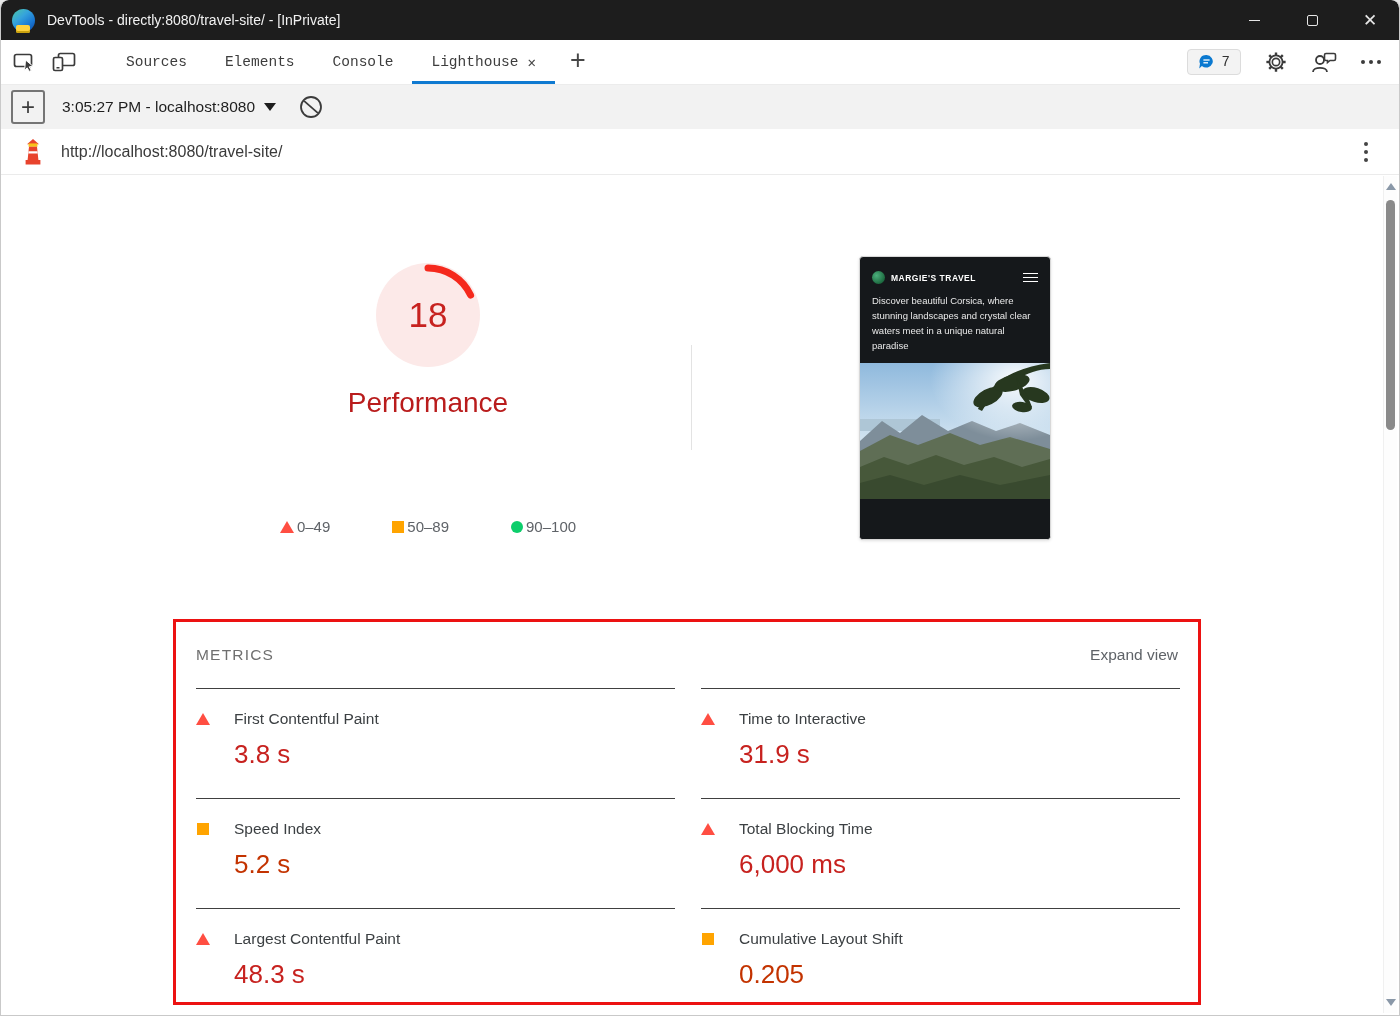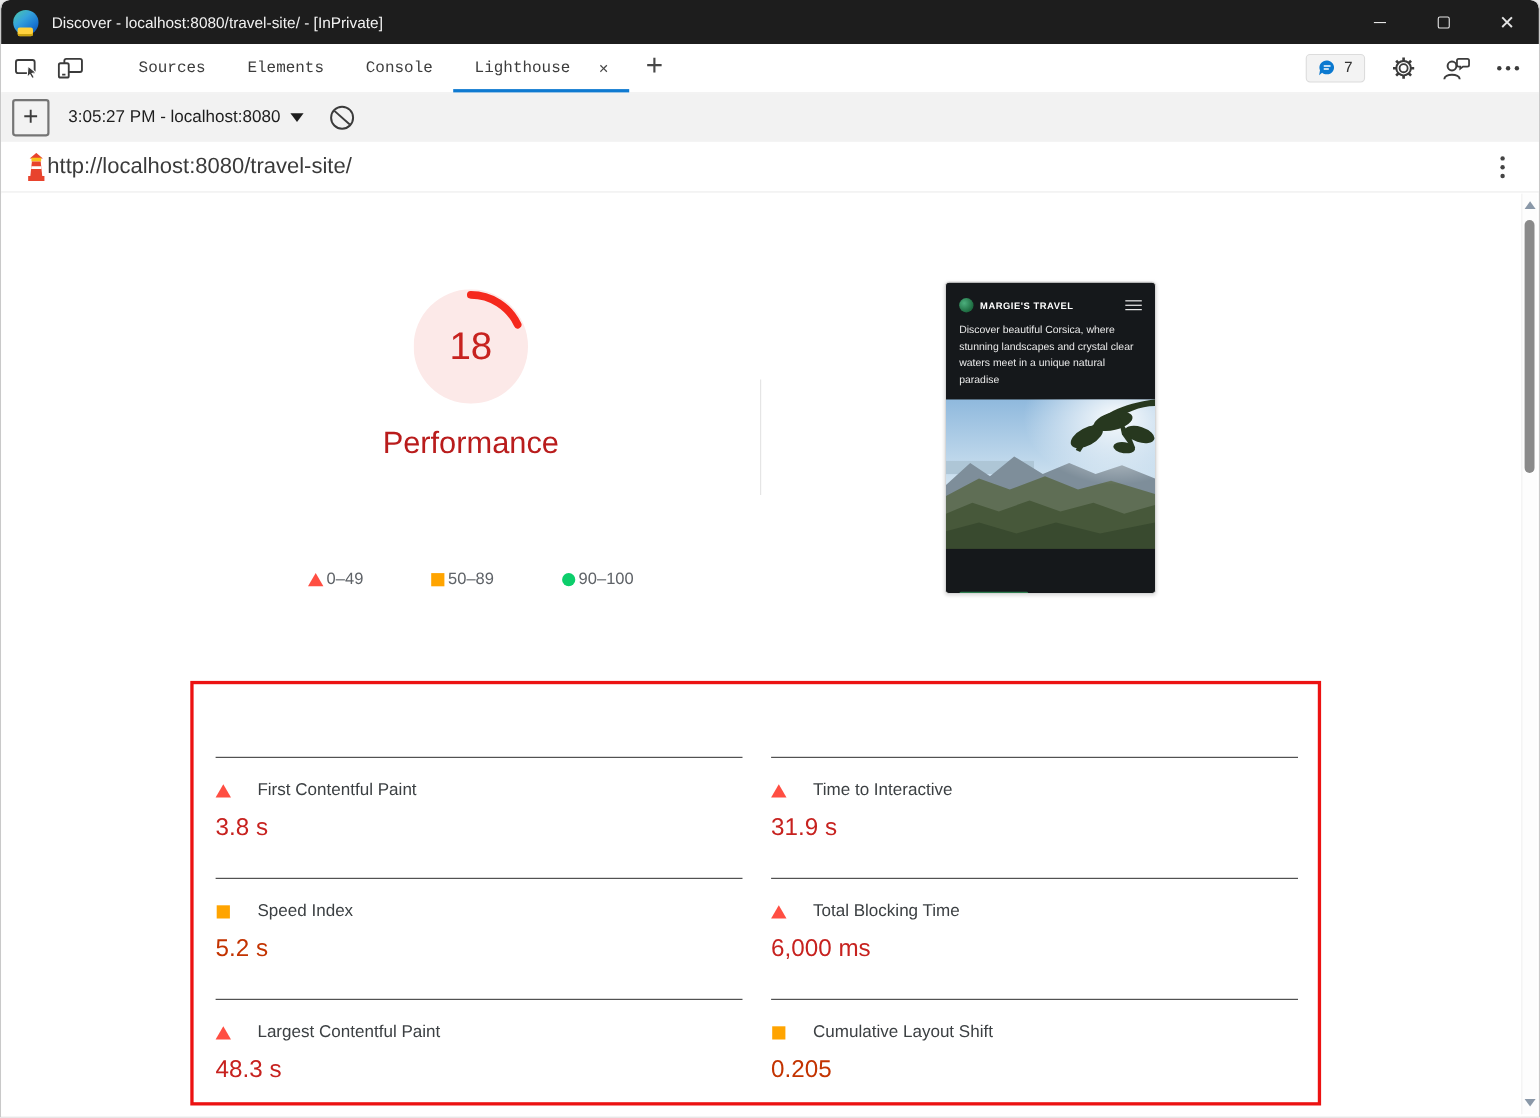--- a/index.html
+++ b/index.html
@@ -21,21 +21,21 @@
   .glyph-min { width:11px; height:0; border-top:1.6px solid #e6e6e6; }
   .glyph-max { width:11px; height:11px; border:1.6px solid #e6e6e6; border-radius:2px; }
   .glyph-close { font-size:17px; line-height:1; font-weight:300; }
 
   
   .tabbar { position:absolute; top:40px; left:0; right:0; height:45px; background:#fff;
             display:flex; align-items:center; border-bottom:1px solid #ececec;font-family:Liberation Mono, monospace; }
   .tool-icon { width:30px; height:30px; display:flex; align-items:center; justify-content:center; margin-left:9px; }
   .tabs { display:flex; align-items:stretch; height:100%; margin-left:28px; }
   .tab { display:flex; align-items:center; padding:0 19px; font-size:14.5px; color:#3d3d3d; position:relative; }
-  .tab.active { border-bottom:3px solid #0f7ad1; padding-top:3px; gap:26px; }
+  .tab.active { border-bottom:3px solid #0f7ad1; padding-top:3px; gap:9px; }
   .tab-close { font-size:14px; color:#474747; }
   .newtab-btn { display:flex; align-items:center; justify-content:center; width:34px; height:100%;
                 font-size:27px; font-weight:300; color:#474747; margin-left:6px; }
   .tabbar-right { margin-left:auto; display:flex; align-items:center; gap:24px; padding-right:18px; }
   .issues-badge { display:flex; align-items:center; gap:7px; background:#f3f3f3; border:1px solid #dcdcdc;
                   border-radius:4px; padding:4px 10px; }
   .issues-count { font-size:14px; color:#333; }
   .more-dots { display:flex; gap:4px; }
   .more-dots i { width:4px; height:4px; border-radius:50%; background:#3b3b3b; }
 
@@ -46,21 +46,21 @@
               display:flex; align-items:center; justify-content:center; font-size:24px; font-weight:300; color:#3c3c3c; }
   .report-selector { display:flex; align-items:center; gap:9px; margin-left:17px; font-size:15.5px; color:#1e1e1e; }
   .caret-down { width:0; height:0; border-left:6px solid transparent; border-right:6px solid transparent;
                 border-top:8px solid #1e1e1e; }
   .clear-btn { margin-left:22px; display:flex; align-items:center; }
 
   
   .url-row { position:absolute; top:129px; left:0; right:0; height:46px; background:#fff;
              display:flex; align-items:center; border-bottom:1px solid #ebebeb; }
   .lh-logo { margin-left:22px; }
-  .url-text { font-size:20px; color:#3a3a3a; }
+  .url-text { margin-left:18px; font-size:16px; color:#3a3a3a; }
   .kebab { margin-left:auto; margin-right:31px; display:flex; flex-direction:column; gap:4px; }
   .kebab i { width:4px; height:4px; border-radius:50%; background:#444; }
 
   
   .content { position:absolute; top:176px; left:0; right:16px; bottom:0; background:#fff; }
 
   .gauge-wrap { position:absolute; left:375px; top:87px; width:104px; height:104px; }
   .gauge-number { position:absolute; inset:0; display:flex; align-items:center; justify-content:center;
                   font-size:35px; font-weight:500; color:#c7221f; }
   .perf-title { position:absolute; left:177px; top:211px; width:500px; text-align:center;
@@ -101,21 +101,21 @@
                   display:flex; align-items:center; justify-content:space-between; }
   .metrics-title { font-size:15.5px; color:#6f6f6f; letter-spacing:1.2px; }
   .expand-link { font-size:15.5px; color:#5f6368; }
   .metrics-grid { position:absolute; left:20px; right:18px; top:66px; display:grid;
                   grid-template-columns:1fr 1fr; column-gap:26px; }
   .metric-cell { border-top:1px solid #404040; height:110px; padding-top:21px; }
   .metric-headrow { display:flex; align-items:center; gap:24px; }
   .metric-headrow .rate-icon { width:14px; flex:0 0 14px; display:flex; justify-content:center; }
   .metric-headrow .rate-icon.average { height:12px; flex-basis:12px; width:12px; margin:0 1px; }
   .metric-label { font-size:15.5px; color:#3c4043; }
-  .metric-value { font-size:22px; margin-top:11px; }
+  .metric-value { font-size:26px; margin-left:38px; margin-top:11px; }
   .metric-value.fail { color:#c7221f; }
   .metric-value.average { color:#c33300; }
 
   
   .scrollbar { position:absolute; top:176px; right:2px; bottom:2px; width:14px; background:#fdfdfd;
                border-left:1px solid #f0f0f0; }
   .sb-up { position:absolute; top:7px; left:2px; width:0; height:0;
            border-left:5px solid transparent; border-right:5px solid transparent; border-bottom:7px solid #8a98a8; }
   .sb-down { position:absolute; bottom:7px; left:2px; width:0; height:0;
              border-left:5px solid transparent; border-right:5px solid transparent; border-top:7px solid #8a98a8; }
@@ -125,21 +125,21 @@
 </style>
 </head>
 <body>
 
 <div class="window">
 
   <div class="titlebar">
     <div class="edge-icon">
         <div class="edge-badge"></div>
       </div>
-    <div class="title-text">Discover - localhost:8080/travel-site/ - [InPrivate]</div>
+    <div class="title-text">DevTools - directly:8080/travel-site/ - [InPrivate]</div>
     <div class="win-controls">
       <div class="win-btn">
           <span class="glyph-min"></span>
         </div>
       <div class="win-btn">
           <span class="glyph-max"></span>
         </div>
       <div class="win-btn">
           <span class="glyph-close">✕</span>
         </div>
@@ -321,20 +321,24 @@
           <path d="M156 14 L168 34 L172 44 L170 46 L160 32 Z"></path>
         </g>
       </svg>
       <div class="thumb-bottom">
         <span class="dest-badge">Destinations</span>
         
       </div>
     </div>
 
     <div class="metrics-box">
+      <div class="metrics-head">
+        <span class="metrics-title">METRICS</span>
+        <span class="expand-link">Expand view</span>
+      </div>
       <div class="metrics-grid">
         <div class="metric-cell">
           <div class="metric-headrow">
             <span class="rate-icon fail"></span>
             <span class="metric-label">First Contentful Paint</span>
           </div>
           <div class="metric-value fail">3.8 s</div>
         </div>
         <div class="metric-cell">
           <div class="metric-headrow">

